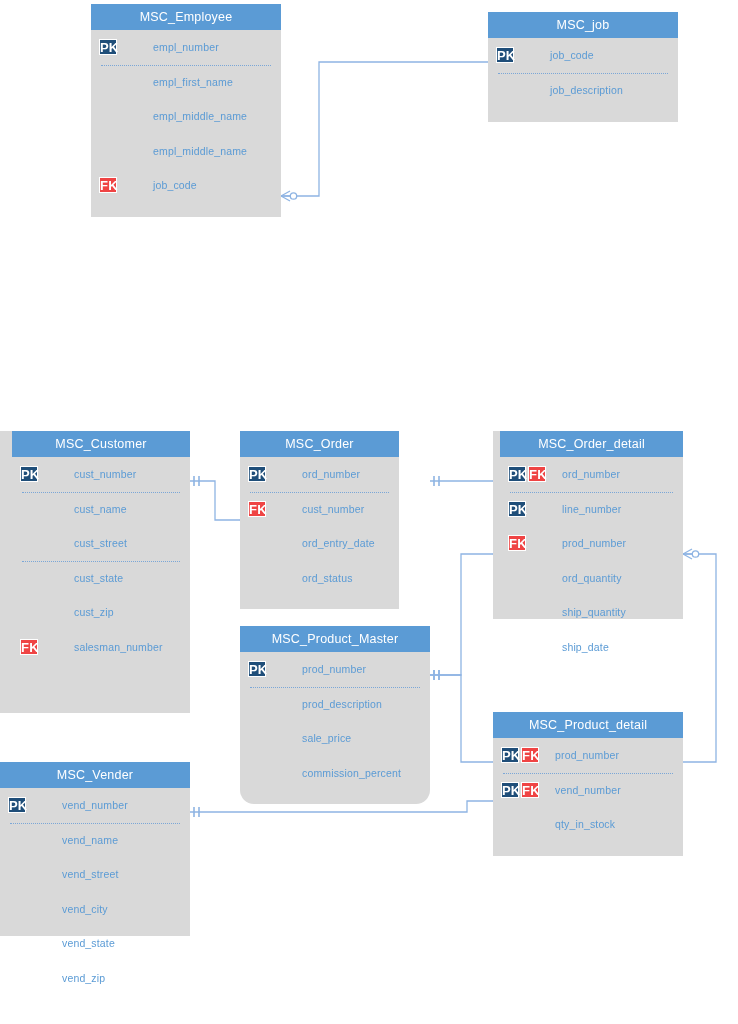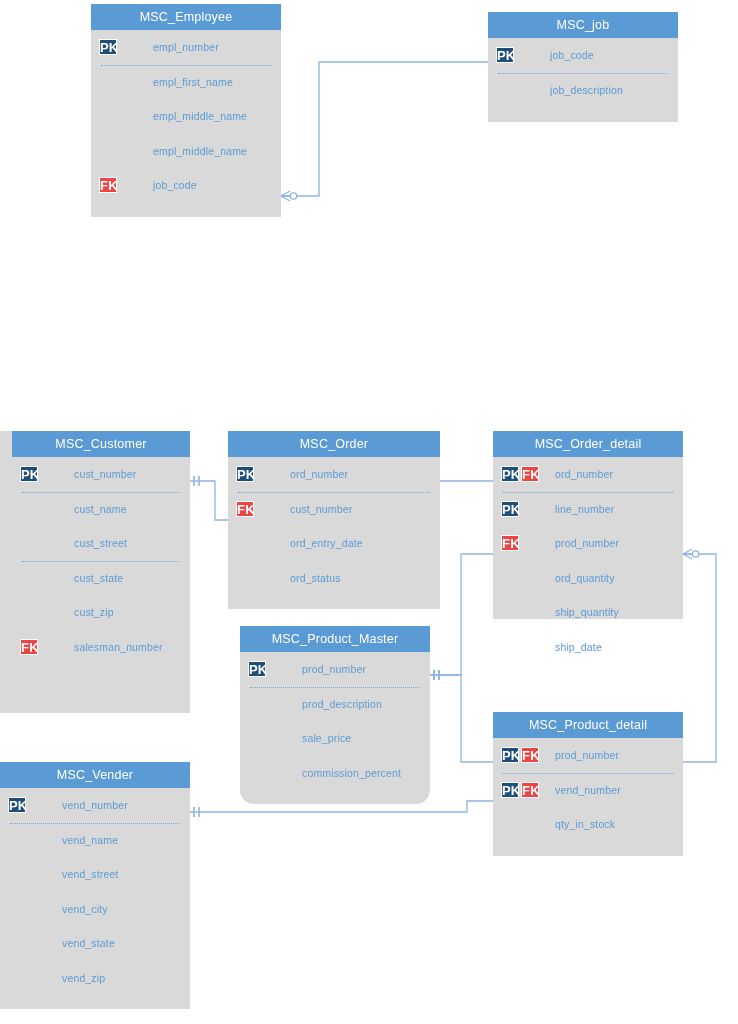--- a/index.html
+++ b/index.html
@@ -224,41 +224,41 @@
           </div>
           <div class="attr">
             <span class="attr-name">cust_zip</span>
           </div>
           <div class="attr">
             <span class="badge fk slot0">FK</span>
             <span class="attr-name">salesman_number</span>
           </div>
         </div>
       </div>
-      <div class="entity" style="left: 228px; top: 431px; width: 212px; height: 178px;">
+      <div class="entity" style="left: 240px; top: 431px; width: 159px; height: 178px;">
         <div class="entity-title">MSC_Order</div>
         <div class="entity-body" style="height: 152px;">
           <div class="attr">
             <span class="badge pk slot0">PK</span>
             <span class="attr-name">ord_number</span>
           </div>
           <div class="divider" style="top: 34.5px;"></div>
           <div class="attr">
             <span class="badge fk slot0">FK</span>
             <span class="attr-name">cust_number</span>
           </div>
           <div class="attr">
             <span class="attr-name">ord_entry_date</span>
           </div>
           <div class="attr">
             <span class="attr-name">ord_status</span>
           </div>
         </div>
       </div>
-      <div class="entity" style="left: 493px; top: 431px; width: 190px; height: 188px;">
+      <div class="entity" style="left: 493px; top: 431px; width: 190px; height: 188px; padding-left: 7px;">
         <div class="entity-title">MSC_Order_detail</div>
         <div class="entity-body" style="height: 221px;">
           <div class="attr">
             <span class="badge pk slot0">PK</span>
             <span class="badge fk slot1">FK</span>
             <span class="attr-name">ord_number</span>
           </div>
           <div class="divider" style="top: 34.5px;"></div>
           <div class="attr">
             <span class="badge pk slot0">PK</span>
@@ -310,21 +310,21 @@
           <div class="attr">
             <span class="badge pk slot0">PK</span>
             <span class="badge fk slot1">FK</span>
             <span class="attr-name">vend_number</span>
           </div>
           <div class="attr">
             <span class="attr-name">qty_in_stock</span>
           </div>
         </div>
       </div>
-      <div class="entity" style="left: 0px; top: 762px; width: 190px; height: 247px;">
+      <div class="entity" style="left: 0px; top: 762px; width: 190px; height: 174px;">
         <div class="entity-title">MSC_Vender</div>
         <div class="entity-body" style="height: 221px;">
           <div class="attr">
             <span class="badge pk slot0">PK</span>
             <span class="attr-name">vend_number</span>
           </div>
           <div class="divider" style="top: 34.5px;"></div>
           <div class="attr">
             <span class="attr-name">vend_name</span>
           </div>

